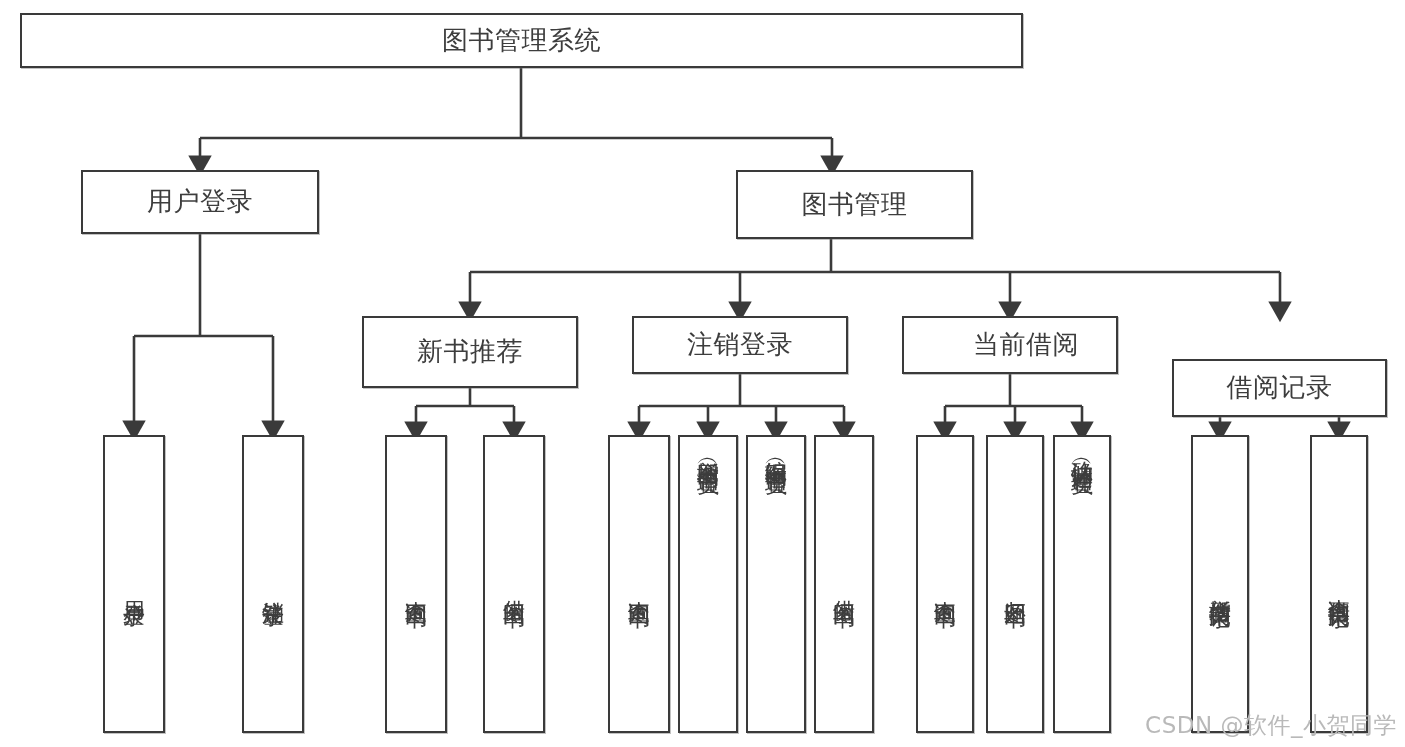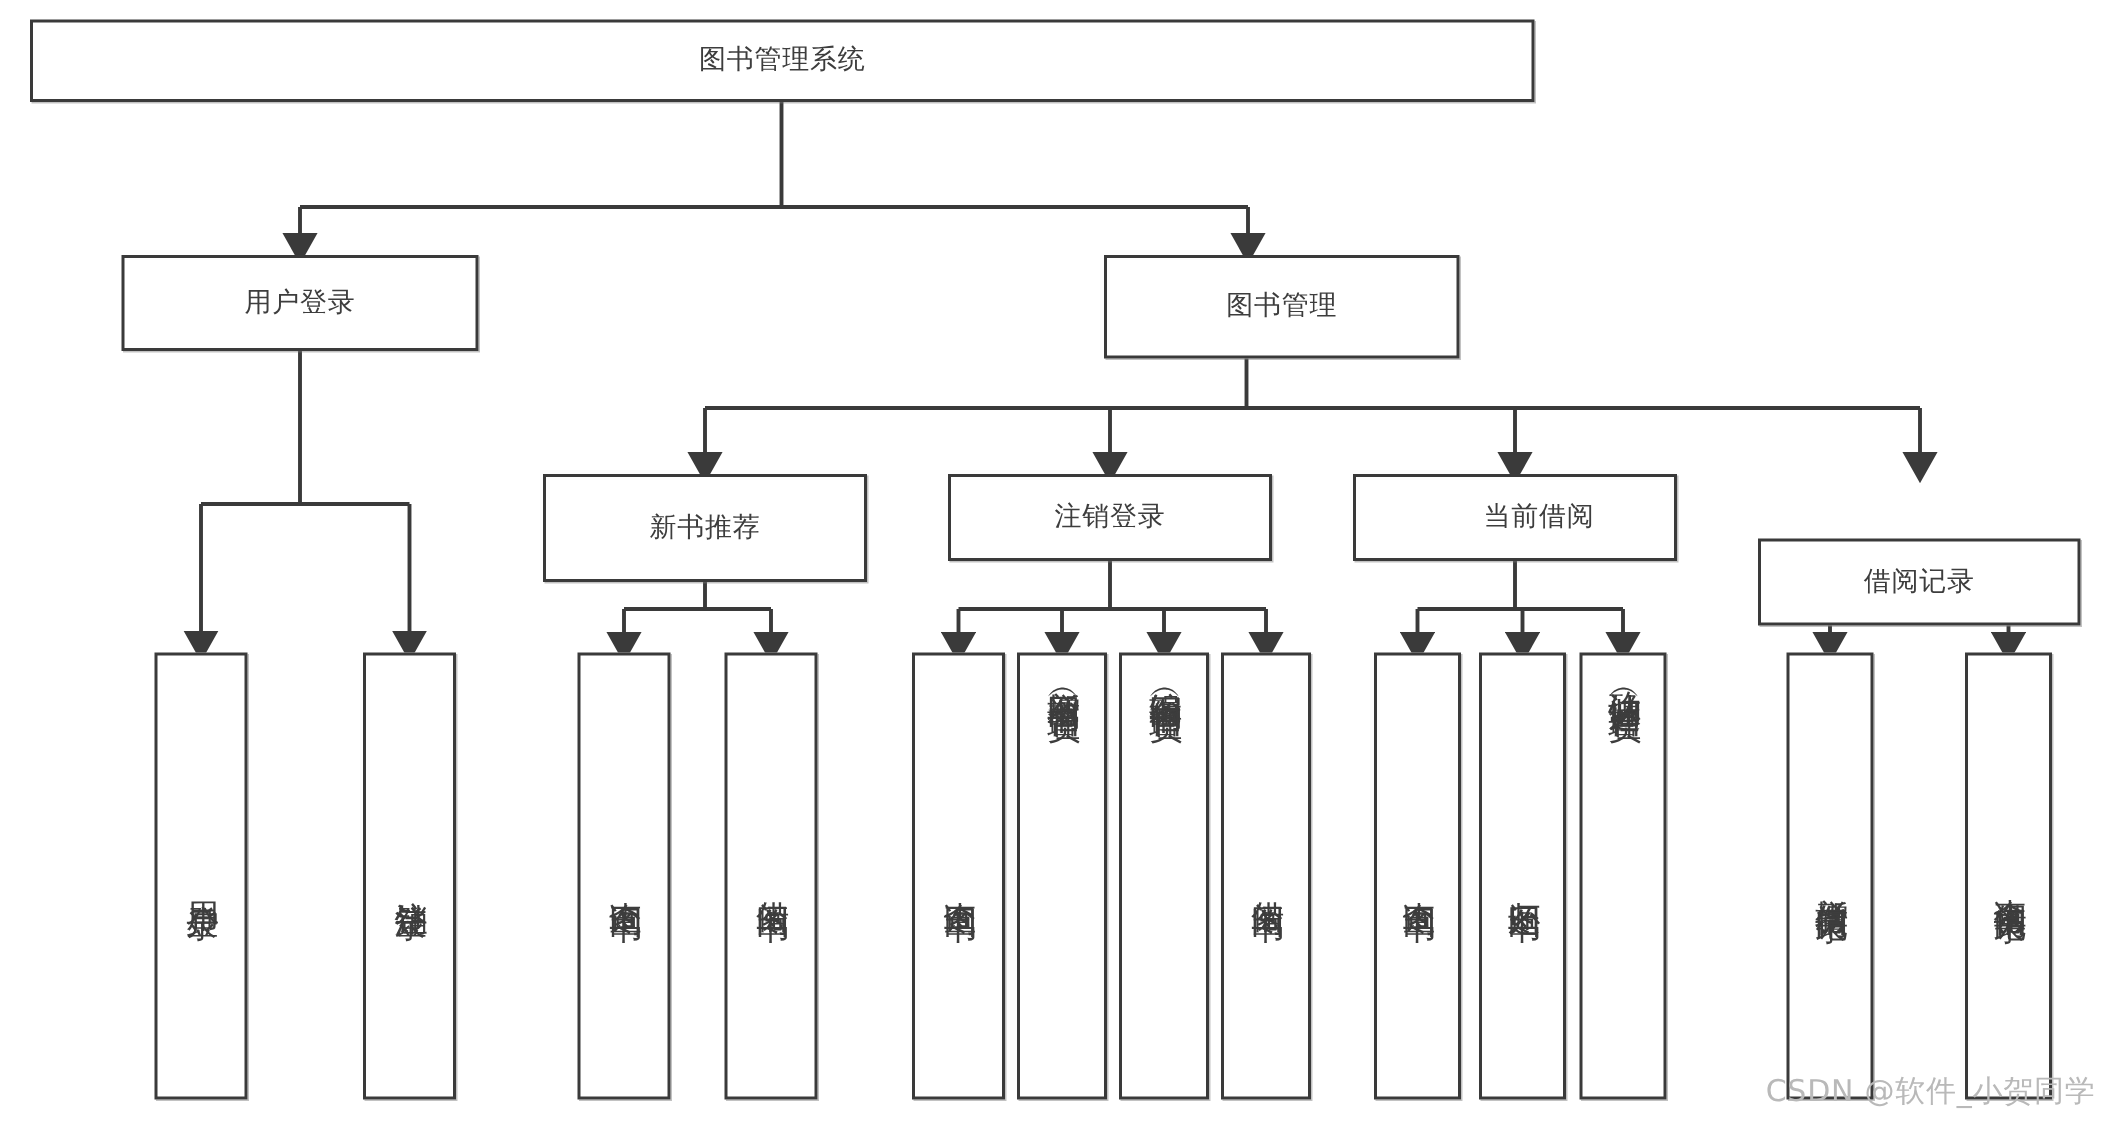--- a/index.html
+++ b/index.html
@@ -29,21 +29,21 @@
     background: #ffffff;
     color: #3d3d3d;
     display: flex;
     align-items: center;
     justify-content: center;
     text-align: center;
     box-shadow: 1px 1px 0 rgba(120,120,120,0.45);
     z-index: 2;
   }
   .node .label {
-    font-size: 18px;
+    font-size: 26px;
     line-height: 1.12;
     letter-spacing: 0.5px;
     color: #3d3d3d;
     white-space: nowrap;
   }
   .node.leaf {
     align-items: flex-start;
     padding-top: 6px;
   }
   .node.leaf .label {
@@ -54,21 +54,21 @@
     line-height: 1.1;
     letter-spacing: 2px;
   }
   .node.leaf.mid .label {
     align-self: center;
   }
   #watermark {
     position: absolute;
     right: 8px;
     bottom: 6px;
-    font-size: 20px;
+    font-size: 23px;
     color: #b9b9b9;
     letter-spacing: 0.5px;
     z-index: 3;
     white-space: nowrap;
     pointer-events: none;
   }
 </style>
 </head>
 <body>
 

